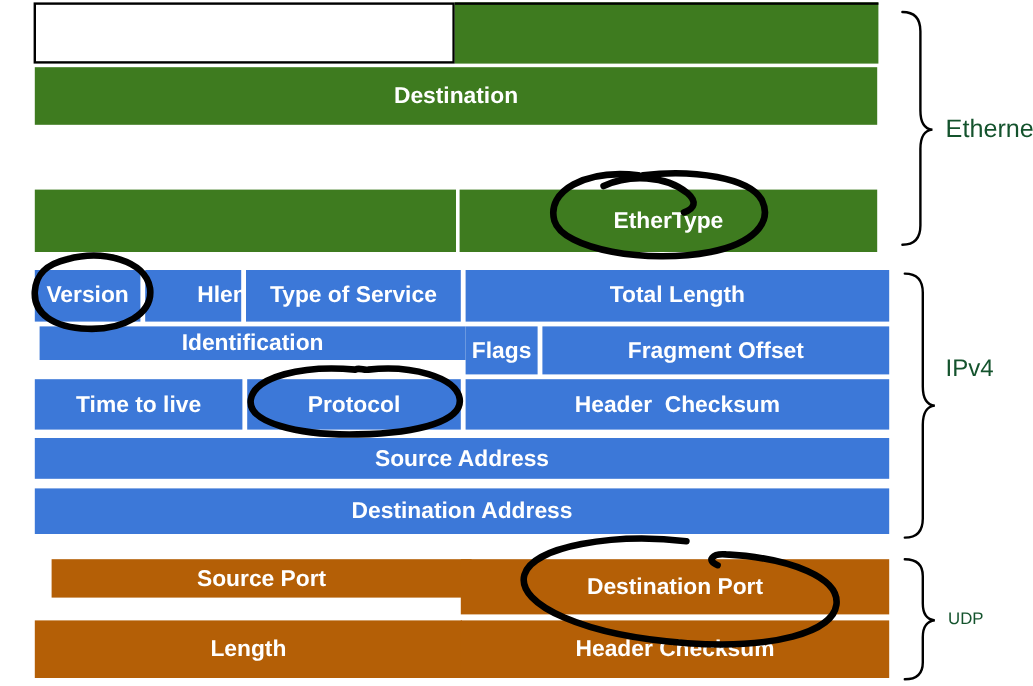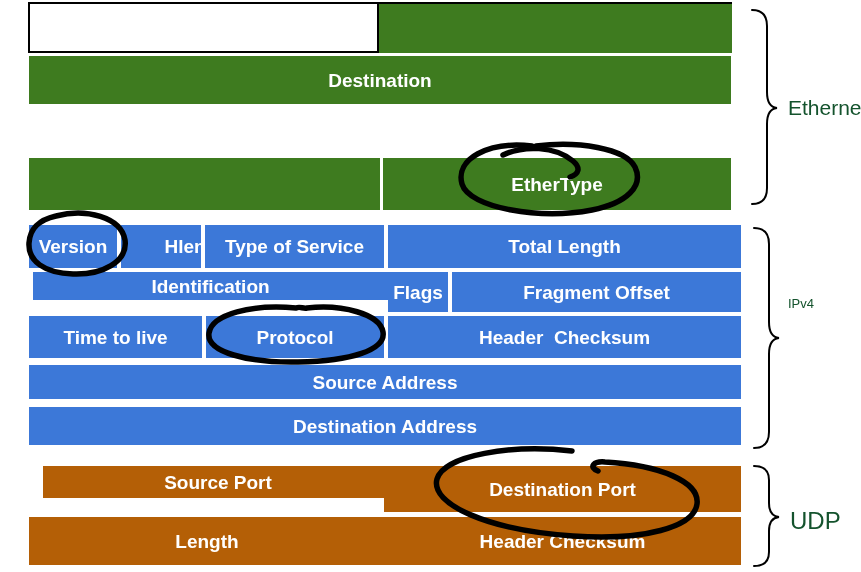--- a/index.html
+++ b/index.html
@@ -67,22 +67,22 @@
   <div class="cell ip" style="left:5px;top:365px;width:712px;height:34px;">Source Address</div>
   <div class="cell ip" style="left:5px;top:407px;width:712px;height:38px;">Destination Address</div>
 
   <div class="cell udp" style="left:19px;top:466px;width:350px;height:32px;">Source Port</div>
   <div class="cell udp" style="left:360px;top:466px;width:357px;height:46px;">Destination Port</div>
 
   <div class="cell udp" style="left:5px;top:517px;width:356px;height:48px;">Length</div>
   <div class="cell udp" style="left:360px;top:517px;width:357px;height:48px;">Header Checksum</div>
 
   <div class="side-label" style="left:764px;top:96px;font-size:21px;">Ethernet</div>
-  <div class="side-label" style="left:764px;top:296px;font-size:13px;">IPv4</div>
-  <div class="side-label" style="left:766px;top:507px;font-size:24px;">UDP</div>
+  <div class="side-label" style="left:764px;top:296px;font-size:20px;">IPv4</div>
+  <div class="side-label" style="left:766px;top:507px;font-size:14px;">UDP</div>
 
   <svg class="overlay" viewBox="0 0 861 572">
 
     <g fill="none" stroke="#000000" stroke-width="2" stroke-linecap="round">
       <path d="M 728 10 Q 743 10 743 26 L 743 92 Q 743 107 753 108 Q 743 109 743 124 L 743 188 Q 743 204 728 204"></path>
       <path d="M 730 228 Q 745 228 745 244 L 745 322 Q 745 337 755 338 Q 745 339 745 354 L 745 432 Q 745 448 730 448"></path>
       <path d="M 730 466 Q 745 466 745 480 L 745 503 Q 745 516 755 517 Q 745 518 745 531 L 745 552 Q 745 566 730 566"></path>
     </g>
 
     <g fill="none" stroke="#000000" stroke-width="5.5" stroke-linecap="round" stroke-linejoin="round">

